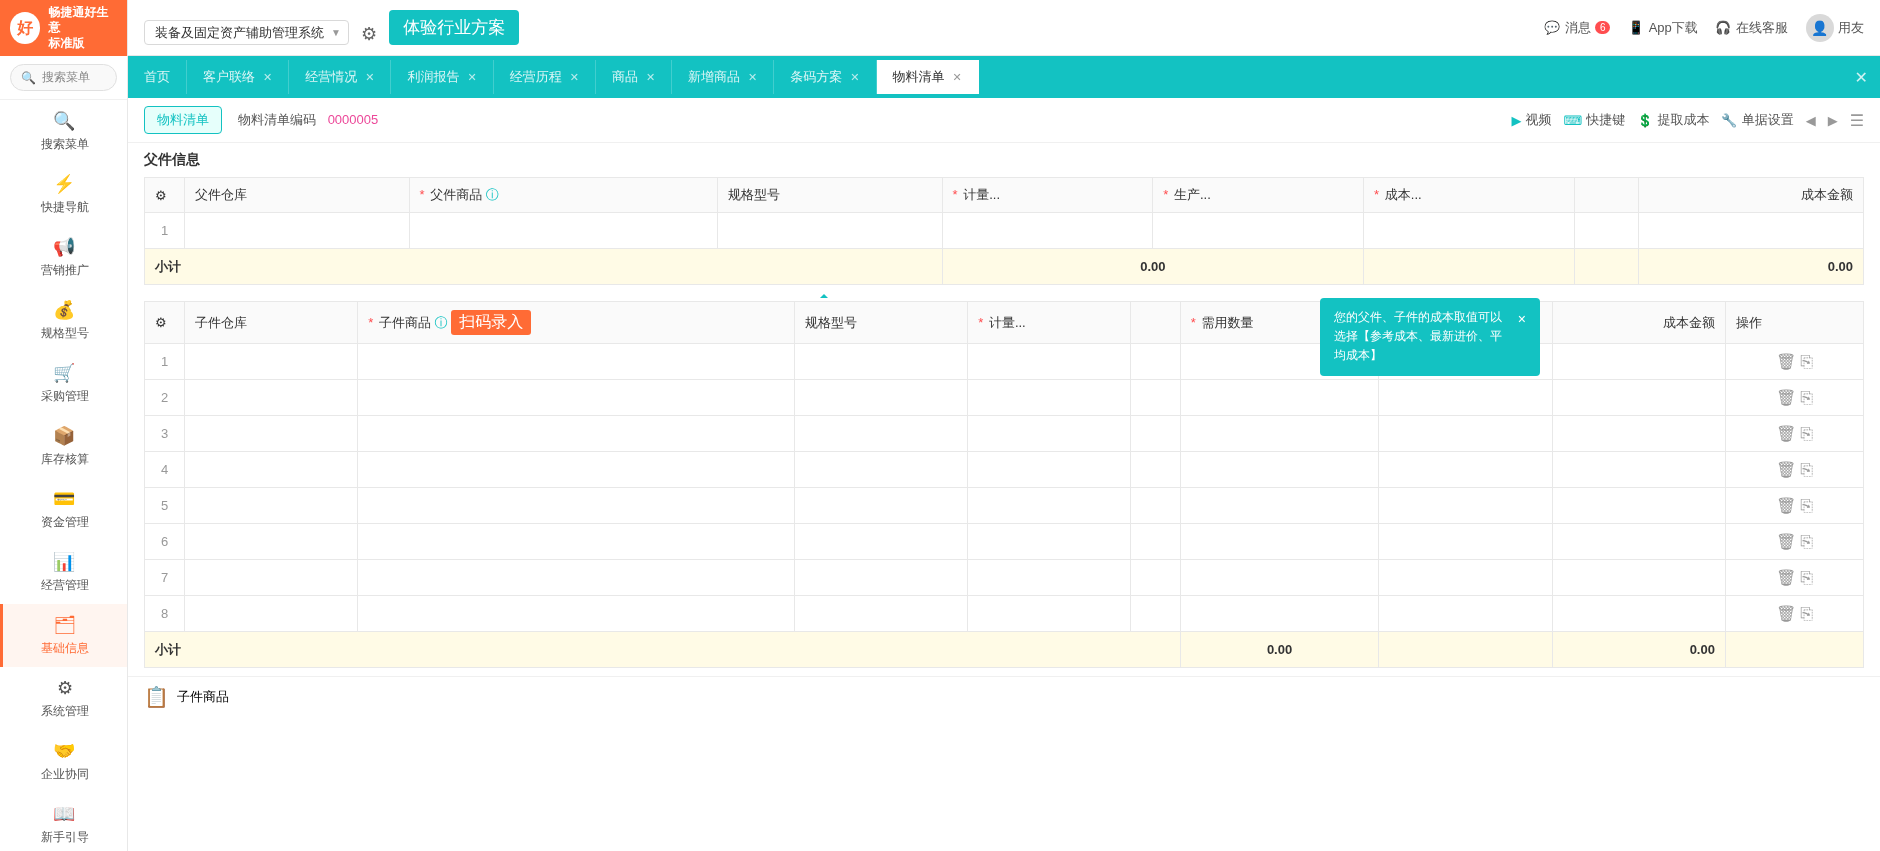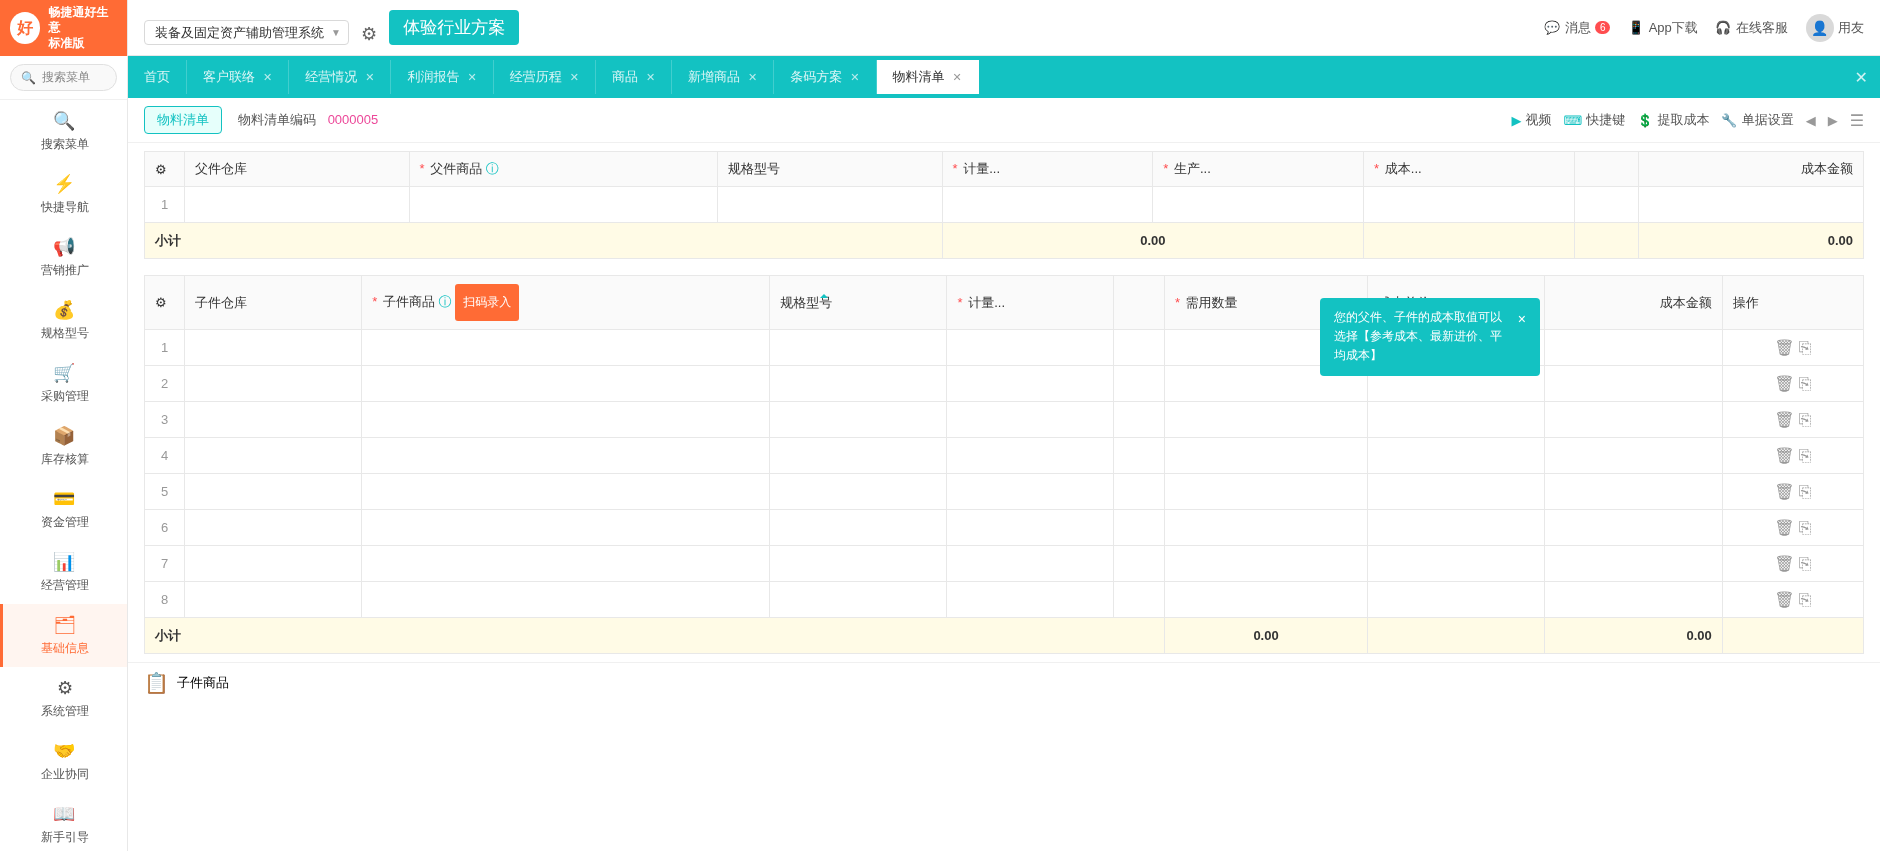--- a/index.html
+++ b/index.html
@@ -186,22 +186,22 @@
     }
     .data-table .row-num { color: #999; text-align: center; width: 30px; }
     .data-table .subtotal-row { background: #fffbe6; font-weight: bold; }
     .data-table .subtotal-row td { border: 1px solid #e8e8e8; }
     .required { color: #ff4d4f; margin-right: 2px; }
     .scan-btn {
       background: #ff6b35;
       color: #fff;
       border: none;
       border-radius: 3px;
-      padding: 10px 8px;
-      font-size: 12px;
+      padding: 2px 8px;
+      font-size: 16px;
       cursor: pointer;
     }
     .action-icons { display: flex; gap: 4px; align-items: center; justify-content: center; }
     .action-icon { color: #999; cursor: pointer; font-size: 16px; }
 
     
     .tooltip-box {
       position: absolute;
       top: 155px;
       right: 180px;
@@ -424,20 +424,21 @@
     </div>
 
     <div class="tooltip-box" style="position:relative; margin: 0; background: none; padding: 0; width: 100%;">
       <div style="position: absolute; right: 160px; top: 0; background: #13c2c2; color: #fff; padding: 10px 14px; border-radius: 4px; font-size: 12px; line-height: 1.6; width: 220px; z-index: 100;">
         <span class="tooltip-close" style="float:right;cursor:pointer;font-size:14px;margin-left:8px;">×</span>
         <span>您的父件、子件的成本取值可以选择【参考成本、最新进价、平均成本】</span>
       </div>
     </div>
 
     <div class="section">
+      <div class="section-title">父件信息</div>
       <table class="data-table">
         <thead>
           <tr>
             <th class="th-gear">
               <span>⚙</span>
             </th>
             <th>
               <span>父件仓库</span>
             </th>
             <th>

